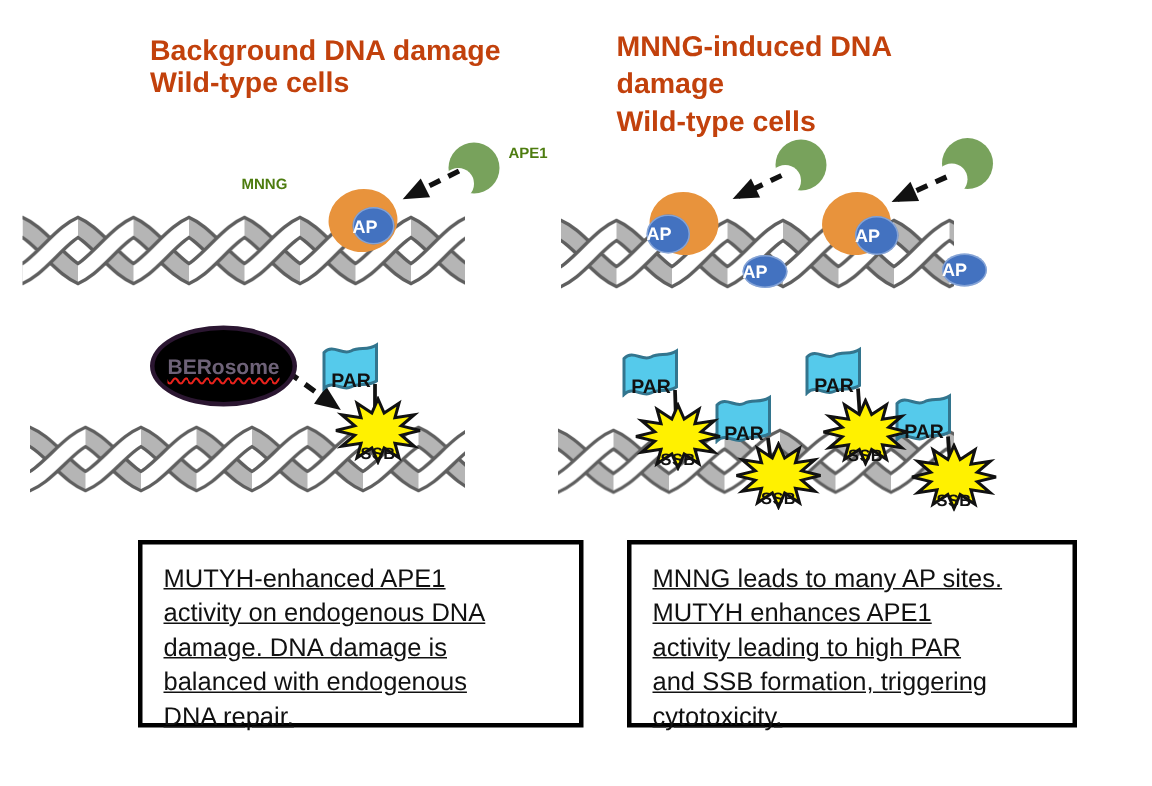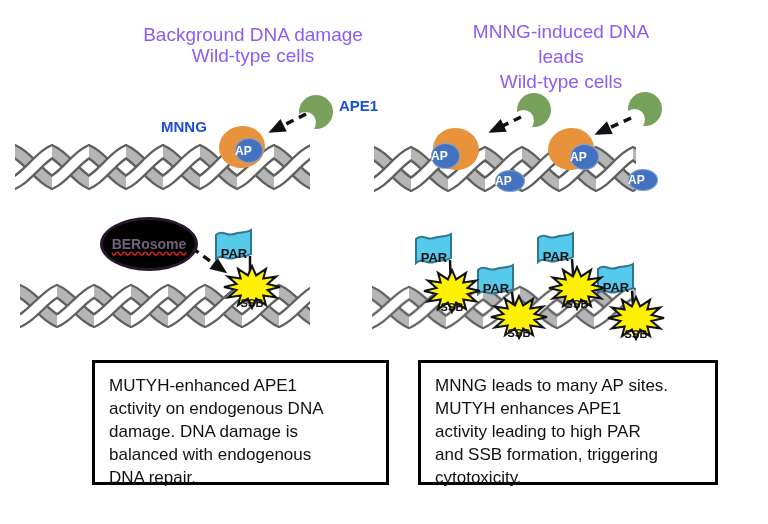--- a/index.html
+++ b/index.html
@@ -1,38 +1,38 @@
 <!DOCTYPE html>
 <html><head>
 <meta charset="utf-8">
 <style>
   html,body{margin:0;padding:0;background:#ffffff;}
   #figure{position:relative;width:768px;height:524px;background:#ffffff;overflow:hidden;
           font-family:"Liberation Sans", sans-serif;color:#1a1a1a;}
   .abs{position:absolute;}
   svg{display:block;}
-  .panel-title{font-weight:normal;text-align:center;white-space:pre-line;color:#8b5cf6;}
+  .panel-title{font-weight:bold;white-space:pre-line;color:#c2410c;}
   .title-left{left:100px;top:24px;width:306px;font-size:19px;line-height:21px;}
   .title-right{left:411px;top:19px;width:300px;font-size:19px;line-height:25px;}
-  .protein-label{font-weight:bold;font-size:15px;color:#1d4ed8;}
+  .protein-label{font-weight:bold;font-size:10px;color:#4d7c0f;}
   .ap-badge{background:#4372C0;border-radius:50%;display:flex;align-items:center;justify-content:flex-start;
             color:#ffffff;font-weight:bold;font-size:12px;box-shadow:0 0 0 1px rgba(255,255,255,0.35) inset;}
   .flag{display:flex;align-items:flex-end;justify-content:center;}
   .flag svg{position:absolute;left:0;top:0;}
   .flag span{position:relative;margin-top:-4px;font-weight:bold;font-size:13px;color:#111;}
   .burst{display:flex;align-items:center;justify-content:center;}
   .burst svg{position:absolute;left:0;top:0;}
   .burst span{position:relative;font-weight:bold;font-size:11px;color:#111;letter-spacing:.2px;margin-top:32px;}
   .berosome{background:#000000;border:3px solid #2B1631;border-radius:50%;
             display:flex;align-items:center;justify-content:center;}
   .berosome span{font-weight:bold;font-size:14px;color:#6E6278;
                  text-decoration-line:underline;text-decoration-style:wavy;text-decoration-color:#E8221C;
                  text-underline-offset:2px;}
   .caption-box{border:3px solid #000;background:#fff;padding:11px 14px;
-               font-size:17px;line-height:23px;white-space:pre-line;color:#111;}
+               font-size:17px;line-height:23px;white-space:pre-line;color:#111;text-decoration:underline;}
   .cap-left{left:92px;top:360px;width:263px;height:97px;}
   .cap-right{left:418px;top:360px;width:266px;height:97px;}
 </style>
 </head>
 <body>
 
 <div id="figure">
 
   <svg width="768" height="524" viewBox="0 0 768 524" class="abs" style="left:0;top:0">
     <defs>
@@ -85,21 +85,21 @@
     <line x1="250" y1="256" x2="250" y2="288" stroke="#111" stroke-width="2.5"></line>
     <line x1="450" y1="260" x2="451" y2="291" stroke="#111" stroke-width="2.5"></line>
     <line x1="512" y1="292" x2="515" y2="317" stroke="#111" stroke-width="2.5"></line>
     <line x1="572" y1="259" x2="574" y2="288" stroke="#111" stroke-width="2.5"></line>
     <line x1="632" y1="291" x2="634" y2="318" stroke="#111" stroke-width="2.5"></line>
   </svg>
 
   <div class="abs panel-title title-left">Background DNA damage
 Wild-type cells</div>
   <div class="abs panel-title title-right">MNNG-induced DNA
-leads
+damage
 Wild-type cells</div>
 
   <div class="abs protein-label" style="left:161px;top:118px">MNNG</div>
   <div class="abs protein-label" style="left:339px;top:97px">APE1</div>
 
   <div class="abs ap-badge" style="left:235px;top:138px;width:28px;height:25px">
       <span>AP</span>
     </div>
   <div class="abs ap-badge" style="left:431px;top:143px;width:29px;height:26px">
       <span>AP</span>

